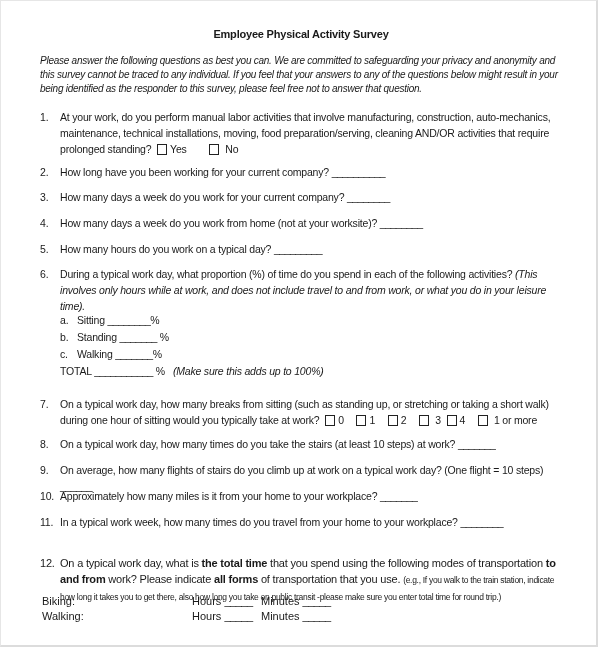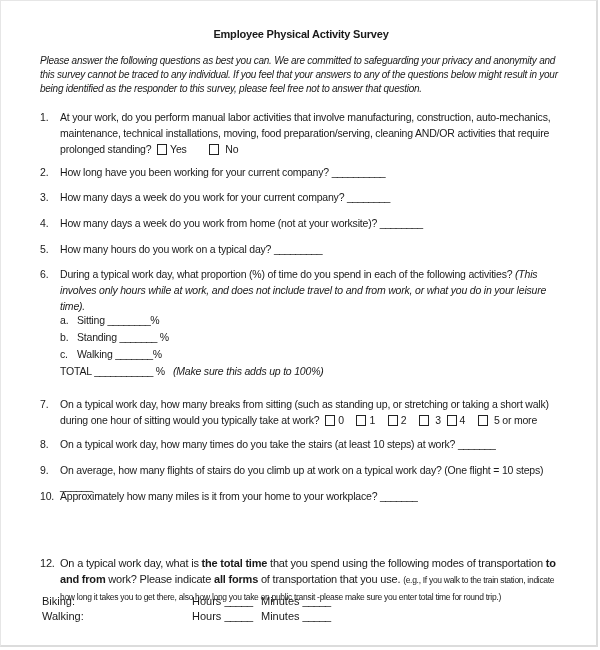--- a/index.html
+++ b/index.html
@@ -104,39 +104,43 @@
 
   <div class="q" style="top:395px;">
     <span class="num">7.</span>
     <span class="body">
       <span>On a typical work day, how many breaks from sitting (such as standing up, or stretching or taking a short walk) during one hour of sitting would you typically take at work?</span>
       <span class="opt" style="margin-left:3px;"><span class="cb"></span><span>0</span></span>
       <span class="opt"><span class="cb"></span><span>1</span></span>
       <span class="opt"><span class="cb"></span><span>2</span></span>
       <span class="opt" style="margin-right:3px;"><span class="cb" style="margin-right:6px;"></span><span>3</span></span>
       <span class="opt"><span class="cb"></span><span>4</span></span>
-      <span class="opt"><span class="cb" style="margin-right:6px;"></span><span>5 or more</span></span>
+      <span class="opt"><span class="cb" style="margin-right:6px;"></span><span>1 or more</span></span>
     </span>
   </div>
 
   <div class="q" style="top:435px;">
     <span class="num">8.</span>
     <span class="body"><span>On a typical work day, how many times do you take the stairs (at least 10 steps) at work?</span> <span class="blank">_______</span></span>
   </div>
 
   <div class="q" style="top:461px;">
     <span class="num">9.</span>
     <span class="body"><span>On average, how many flights of stairs do you climb up at work on a typical work day? (One flight = 10 steps)</span> <span class="blank">______</span></span>
   </div>
 
   <div class="q" style="top:487px;">
     <span class="num">10.</span>
     <span class="body"><span>Approximately how many miles is it from your home to your workplace?</span> <span class="blank">_______</span></span>
   </div>
 
+  <div class="q" style="top:513px;">
+    <span class="num">11.</span>
+    <span class="body"><span>In a typical work week, how many times do you travel from your home to your workplace?</span> <span class="blank">________</span></span>
+  </div>
 
   <div class="q q12" style="top:554px; width:530px;">
     <span class="num">12.</span>
     <span class="body">
       <span>On a typical work day, what is</span>
       <b>the total time</b>
       <span>that you spend using the following modes of transportation</span>
       <b>to and from</b>
       <span>work? Please indicate</span>
       <b>all forms</b>

